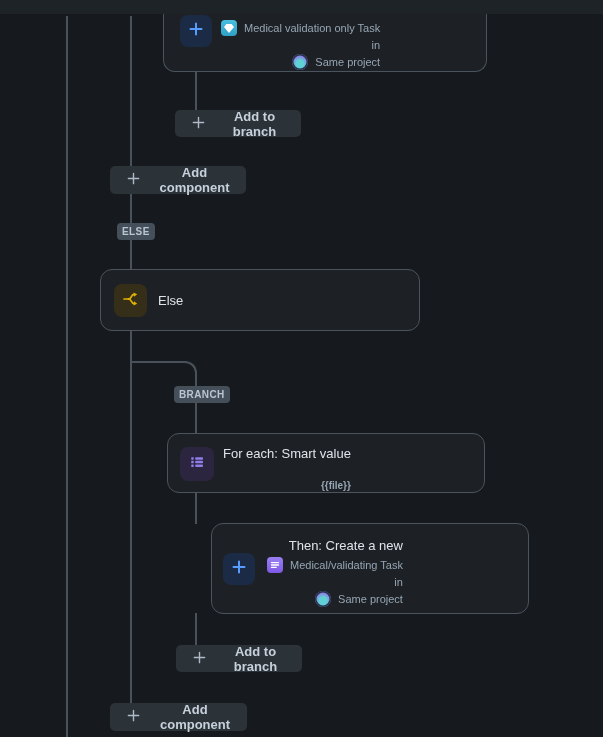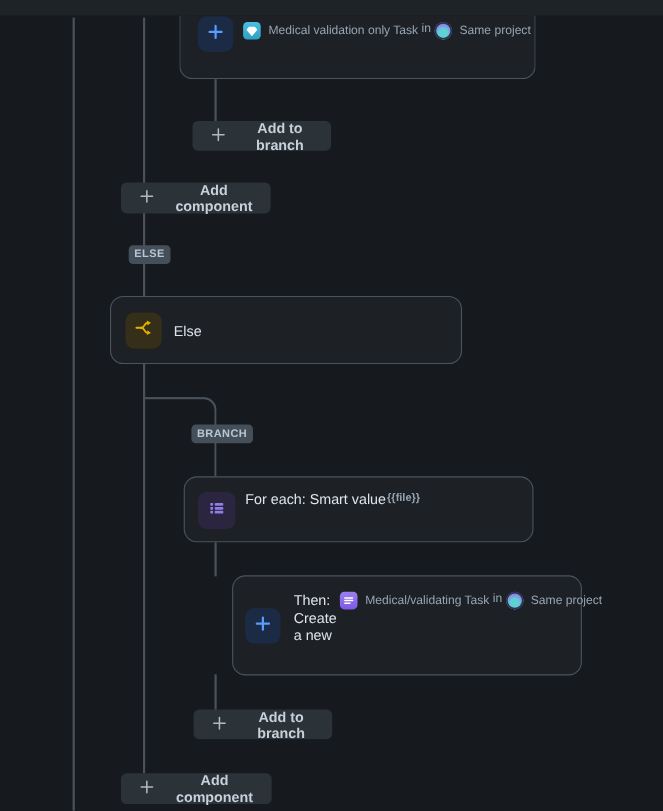--- a/index.html
+++ b/index.html
@@ -42,21 +42,21 @@
     width:16px;height:16px;border-radius:50%;flex:0 0 16px;display:inline-block;
     background:radial-gradient(circle at 50% 62%,#5fd0d4 0 30%,#8f7ee7 62%,#3b4f78 100%);
     box-shadow:inset 0 0 0 1.5px #26334a;
   }
 
   .title-text{font-size:13px;color:#dee4ea;line-height:16px;}
   .meta-row{display:flex;align-items:center;gap:7px;font-size:11px;color:#96a5b4;line-height:14px;height:16px;}
   .meta-row .txt{white-space:nowrap;}
   .sub-text{font-size:10px;color:#96a5b4;line-height:13px;font-weight:bold;}
 
-  .col{position:absolute;display:flex;flex-direction:row;gap:3px;}
+  .col{position:absolute;display:flex;flex-direction:column;gap:3px;align-items:flex-end;}
 
   
   .ghost-btn{
     position:absolute;display:flex;align-items:center;justify-content:center;gap:8px;
     background:#2b3238;border:none;border-radius:5px;z-index:3;cursor:pointer;
     color:#c7d1db;font-size:13px;font-weight:700;font-family:"Liberation Sans",sans-serif;padding-left:16px;
   }
   .ghost-btn svg{flex:0 0 auto;}
 
   
@@ -148,21 +148,21 @@
         <svg width="18" height="18" viewBox="0 0 18 18" fill="#8f7ee7">
           <rect x="3.2" y="4.2" width="2.5" height="2.5" rx="0.6"></rect>
             <rect x="7.2" y="4.2" width="7.8" height="2.5" rx="0.8"></rect>
           <rect x="3.2" y="7.8" width="2.5" height="2.5" rx="0.6"></rect>
             <rect x="7.2" y="7.8" width="7.8" height="2.5" rx="0.8"></rect>
           <rect x="3.2" y="11.4" width="2.5" height="2.5" rx="0.6"></rect>
             <rect x="7.2" y="11.4" width="7.8" height="2.5" rx="0.8"></rect>
         </svg>
       </span>
     </div>
-    <div class="col" style="left:55px;top:12px;gap:1px;">
+    <div class="col" style="left:55px;top:12px;gap:17px;">
       <div class="title-text">For each: Smart value</div>
       <div class="sub-text">{{file}}</div>
     </div>
   </div>
 
   <div class="card" style="left:167px;top:523px;width:318px;height:91px;margin-left:44px;">
     <div class="tile blue" style="left:11px;top:29px;width:32px;height:32px;">
       <span>
         <svg width="16" height="16" viewBox="0 0 16 16">
             <path d="M8 2.5v11M2.5 8h11" stroke="#579dff" stroke-width="2" stroke-linecap="round" fill="none"></path>

